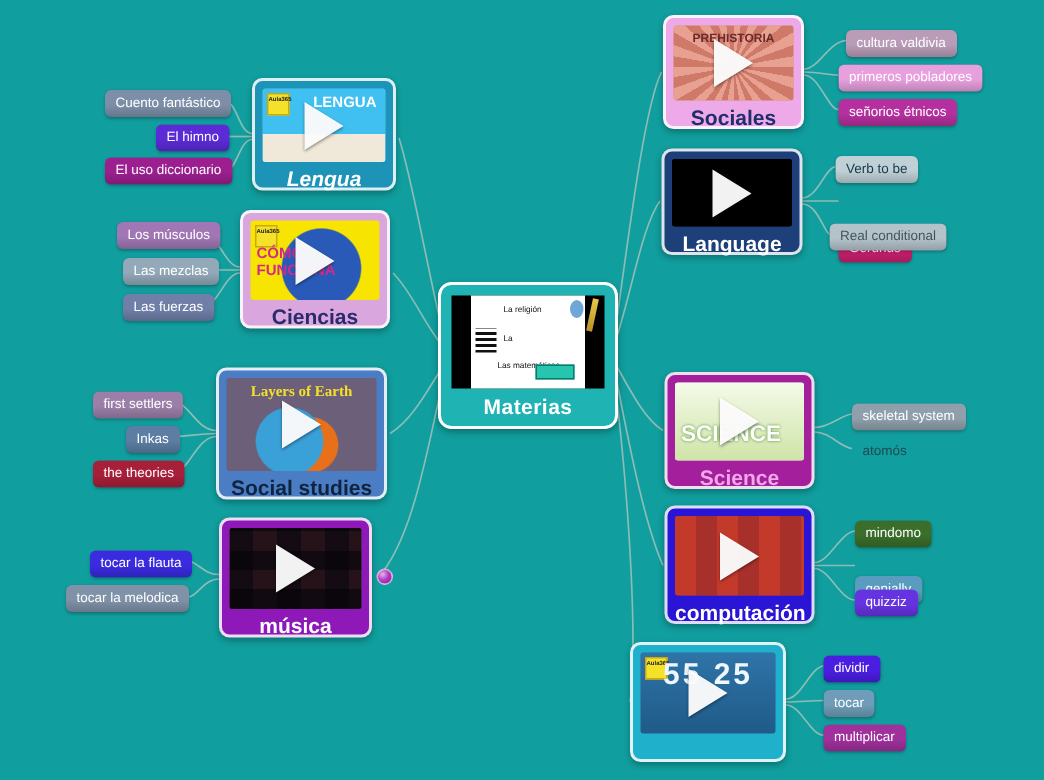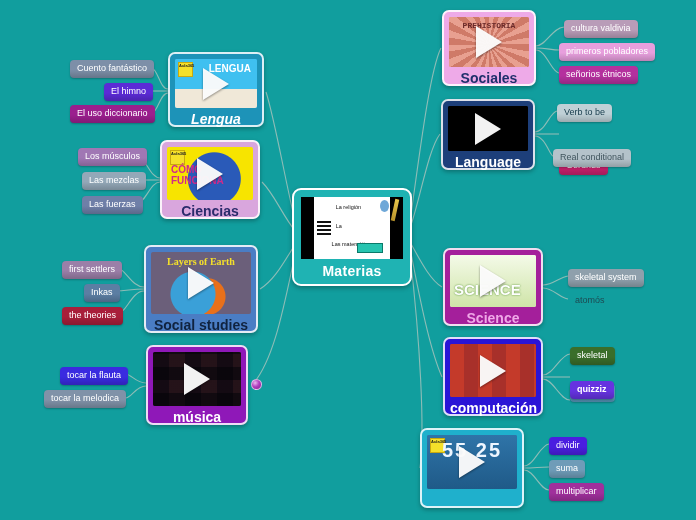--- a/index.html
+++ b/index.html
@@ -186,21 +186,21 @@
         <div class="caption" style="color: rgb(16, 35, 63);">Social studies</div>
       </div>
       <div class="node" style="left: 146px; top: 345px; width: 102px; height: 80px; background: rgb(143, 24, 184);">
         <div class="thumb" style="height: 54px; background: rgb(42, 34, 48);">
           <div class="art" style="background: repeating-linear-gradient(90deg, rgb(58, 42, 64) 0px, rgb(58, 42, 64) 16px, rgb(106, 74, 85) 16px, rgb(106, 74, 85) 32px), repeating-linear-gradient(0deg, rgb(42, 34, 48) 0px, rgb(42, 34, 48) 13px, rgb(88, 64, 76) 13px, rgb(88, 64, 76) 26px); background-blend-mode: multiply;"></div>
           <div class="play"></div>
         </div>
         <div class="caption" style="color: rgb(255, 255, 255);">música</div>
       </div>
       <div class="node" style="left: 442px; top: 10px; width: 94px; height: 76px; background: rgb(238, 170, 232);">
-        <div class="thumb" style="height: 50px; background: rgb(224, 138, 122); font-family: Liberation Mono, monospace;">
+        <div class="thumb" style="height: 50px; background: rgb(224, 138, 122);">
           <div class="art" style="background: repeating-conic-gradient(at 50% 55%, rgb(232, 160, 144) 0deg, rgb(232, 160, 144) 10deg, rgb(207, 122, 104) 10deg, rgb(207, 122, 104) 20deg);"></div>
           <div style="position: absolute; left: 0px; right: 0px; top: 4px; text-align: center; font-weight: bold; color: rgb(106, 42, 42); font-size: 8px;">PREHISTORIA</div>
           <div class="play"></div>
         </div>
         <div class="caption" style="color: rgb(31, 47, 107);">Sociales</div>
       </div>
       <div class="node" style="left: 441px; top: 99px; width: 94px; height: 71px; background: rgb(29, 63, 122);">
         <div class="thumb" style="height: 45px; background: rgb(0, 0, 0);">
           <div class="art" style="background: rgb(0, 0, 0);"></div>
           <div class="play"></div>
@@ -244,21 +244,21 @@
       <div class="leaf" style="left: 60px; top: 367px; background: linear-gradient(rgb(58, 43, 224) 0%, rgb(58, 43, 224) 55%, rgba(0, 0, 0, 0.18) 100%), rgb(58, 43, 224); color: rgb(255, 255, 255);">tocar la flauta</div>
       <div class="leaf" style="left: 44px; top: 390px; background: linear-gradient(rgb(128, 146, 168) 0%, rgb(128, 146, 168) 55%, rgba(0, 0, 0, 0.18) 100%), rgb(128, 146, 168); color: rgb(255, 255, 255);">tocar la melodica</div>
       <div class="leaf" style="left: 564px; top: 20px; background: linear-gradient(rgb(185, 156, 184) 0%, rgb(185, 156, 184) 55%, rgba(0, 0, 0, 0.18) 100%), rgb(185, 156, 184); color: rgb(255, 255, 255);">cultura valdivia</div>
       <div class="leaf" style="left: 559px; top: 43px; background: linear-gradient(rgb(231, 159, 221) 0%, rgb(231, 159, 221) 55%, rgba(0, 0, 0, 0.18) 100%), rgb(231, 159, 221); color: rgb(255, 255, 255);">primeros pobladores</div>
       <div class="leaf" style="left: 559px; top: 66px; background: linear-gradient(rgb(181, 48, 158) 0%, rgb(181, 48, 158) 55%, rgba(0, 0, 0, 0.18) 100%), rgb(181, 48, 158); color: rgb(255, 255, 255);">señorios étnicos</div>
       <div class="leaf" style="left: 557px; top: 104px; background: linear-gradient(rgb(191, 208, 214) 0%, rgb(191, 208, 214) 55%, rgba(0, 0, 0, 0.18) 100%), rgb(191, 208, 214); color: rgb(22, 58, 74);">Verb to be</div>
       <div class="leaf" style="left: 559px; top: 127px; background: linear-gradient(rgb(201, 32, 110) 0%, rgb(201, 32, 110) 55%, rgba(0, 0, 0, 0.18) 100%), rgb(201, 32, 110); color: rgb(255, 255, 255); margin-top: 30px;">Gerunds</div>
       <div class="leaf" style="left: 553px; top: 149px; background: linear-gradient(rgb(180, 194, 202) 0%, rgb(180, 194, 202) 55%, rgba(0, 0, 0, 0.18) 100%), rgb(180, 194, 202); color: rgb(65, 85, 94);">Real conditional</div>
       <div class="leaf" style="left: 568px; top: 269px; background: linear-gradient(rgb(143, 160, 172) 0%, rgb(143, 160, 172) 55%, rgba(0, 0, 0, 0.18) 100%), rgb(143, 160, 172); color: rgb(255, 255, 255);">skeletal system</div>
       <div class="leaf plain" style="left: 568px; top: 292px; background: transparent; color: rgb(30, 74, 82);">atomós</div>
-      <div class="leaf" style="left: 570px; top: 347px; background: linear-gradient(rgb(58, 110, 42) 0%, rgb(58, 110, 42) 55%, rgba(0, 0, 0, 0.18) 100%), rgb(58, 110, 42); color: rgb(255, 255, 255);">skeletal</div>
+      <div class="leaf" style="left: 570px; top: 347px; background: linear-gradient(rgb(58, 110, 42) 0%, rgb(58, 110, 42) 55%, rgba(0, 0, 0, 0.18) 100%), rgb(58, 110, 42); color: rgb(255, 255, 255);">mindomo</div>
       <div class="leaf" style="left: 570px; top: 370px; background: linear-gradient(rgb(90, 156, 192) 0%, rgb(90, 156, 192) 55%, rgba(0, 0, 0, 0.18) 100%), rgb(90, 156, 192); color: rgb(255, 255, 255); margin-top: 14px;">genially</div>
-      <div class="leaf" style="left: 570px; top: 381px; background: linear-gradient(rgb(102, 51, 224) 0%, rgb(102, 51, 224) 55%, rgba(0, 0, 0, 0.18) 100%), rgb(102, 51, 224); color: rgb(255, 255, 255); font-weight: bold;">quizziz</div>
+      <div class="leaf" style="left: 570px; top: 393px; background: linear-gradient(rgb(102, 51, 224) 0%, rgb(102, 51, 224) 55%, rgba(0, 0, 0, 0.18) 100%), rgb(102, 51, 224); color: rgb(255, 255, 255);">quizziz</div>
       <div class="leaf" style="left: 549px; top: 437px; background: linear-gradient(rgb(74, 30, 224) 0%, rgb(74, 30, 224) 55%, rgba(0, 0, 0, 0.18) 100%), rgb(74, 30, 224); color: rgb(255, 255, 255);">dividir</div>
-      <div class="leaf" style="left: 549px; top: 460px; background: linear-gradient(rgb(111, 156, 184) 0%, rgb(111, 156, 184) 55%, rgba(0, 0, 0, 0.18) 100%), rgb(111, 156, 184); color: rgb(255, 255, 255);">suma</div>
+      <div class="leaf" style="left: 549px; top: 460px; background: linear-gradient(rgb(111, 156, 184) 0%, rgb(111, 156, 184) 55%, rgba(0, 0, 0, 0.18) 100%), rgb(111, 156, 184); color: rgb(255, 255, 255);">tocar</div>
       <div class="leaf" style="left: 549px; top: 483px; background: linear-gradient(rgb(160, 48, 156) 0%, rgb(160, 48, 156) 55%, rgba(0, 0, 0, 0.18) 100%), rgb(160, 48, 156); color: rgb(255, 255, 255);">multiplicar</div>
     </div>
 
 </div>
 
 </body></html>

